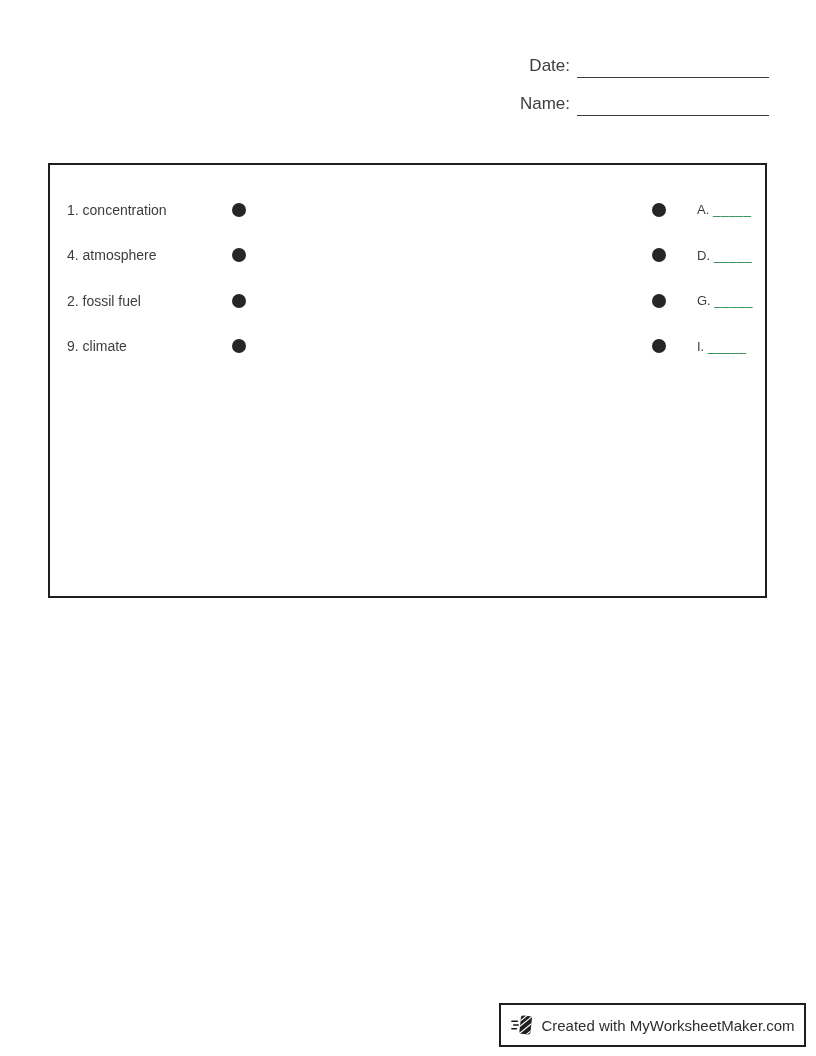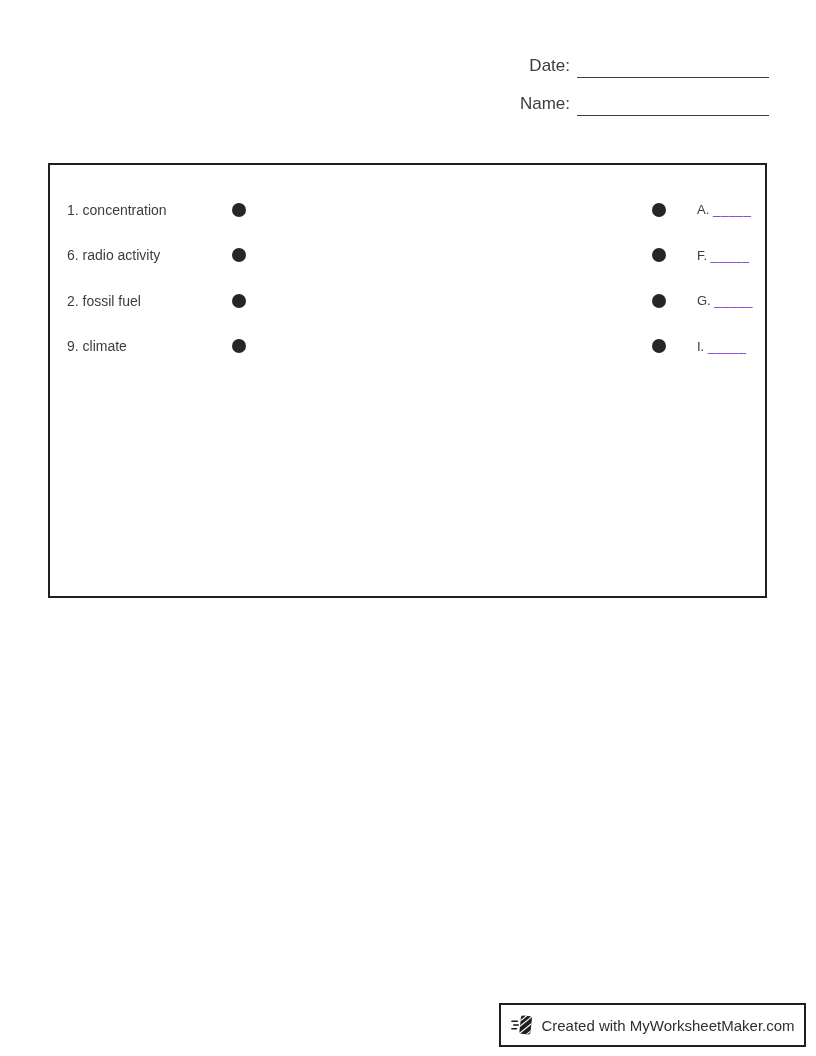--- a/index.html
+++ b/index.html
@@ -74,21 +74,21 @@
     height: 14px;
     border-radius: 50%;
     background: #262626;
   }
   .answer {
     font-size: 13px;
     color: #3d3d3d;
     white-space: nowrap;
   }
   .answer .blank {
-    color: #6d28d9;
+    color: #15803d;
     letter-spacing: 0.5px;
   }
   .footer-credit {
     position: absolute;
     left: 499px;
     top: 1003px;
     width: 307px;
     height: 44px;
     border: 2px solid #1f1f1f;
     display: flex;
@@ -122,30 +122,30 @@
       <span class="term">1. concentration</span>
       <span class="dot"></span>
       <span></span>
       <span class="dot"></span>
       <span></span>
       <span class="answer"><span>A.</span> <span class="blank">_____</span></span>
     </div>
 
 
 
-
-
     <div class="match-row">
-      <span class="term">6. radio activity</span>
+      <span class="term">4. atmosphere</span>
       <span class="dot"></span>
       <span></span>
       <span class="dot"></span>
       <span></span>
-      <span class="answer"><span>F.</span> <span class="blank">_____</span></span>
+      <span class="answer"><span>D.</span> <span class="blank">_____</span></span>
     </div>
+
+
 
     <div class="match-row">
       <span class="term">2. fossil fuel</span>
       <span class="dot"></span>
       <span></span>
       <span class="dot"></span>
       <span></span>
       <span class="answer"><span>G.</span> <span class="blank">_____</span></span>
     </div>
 

